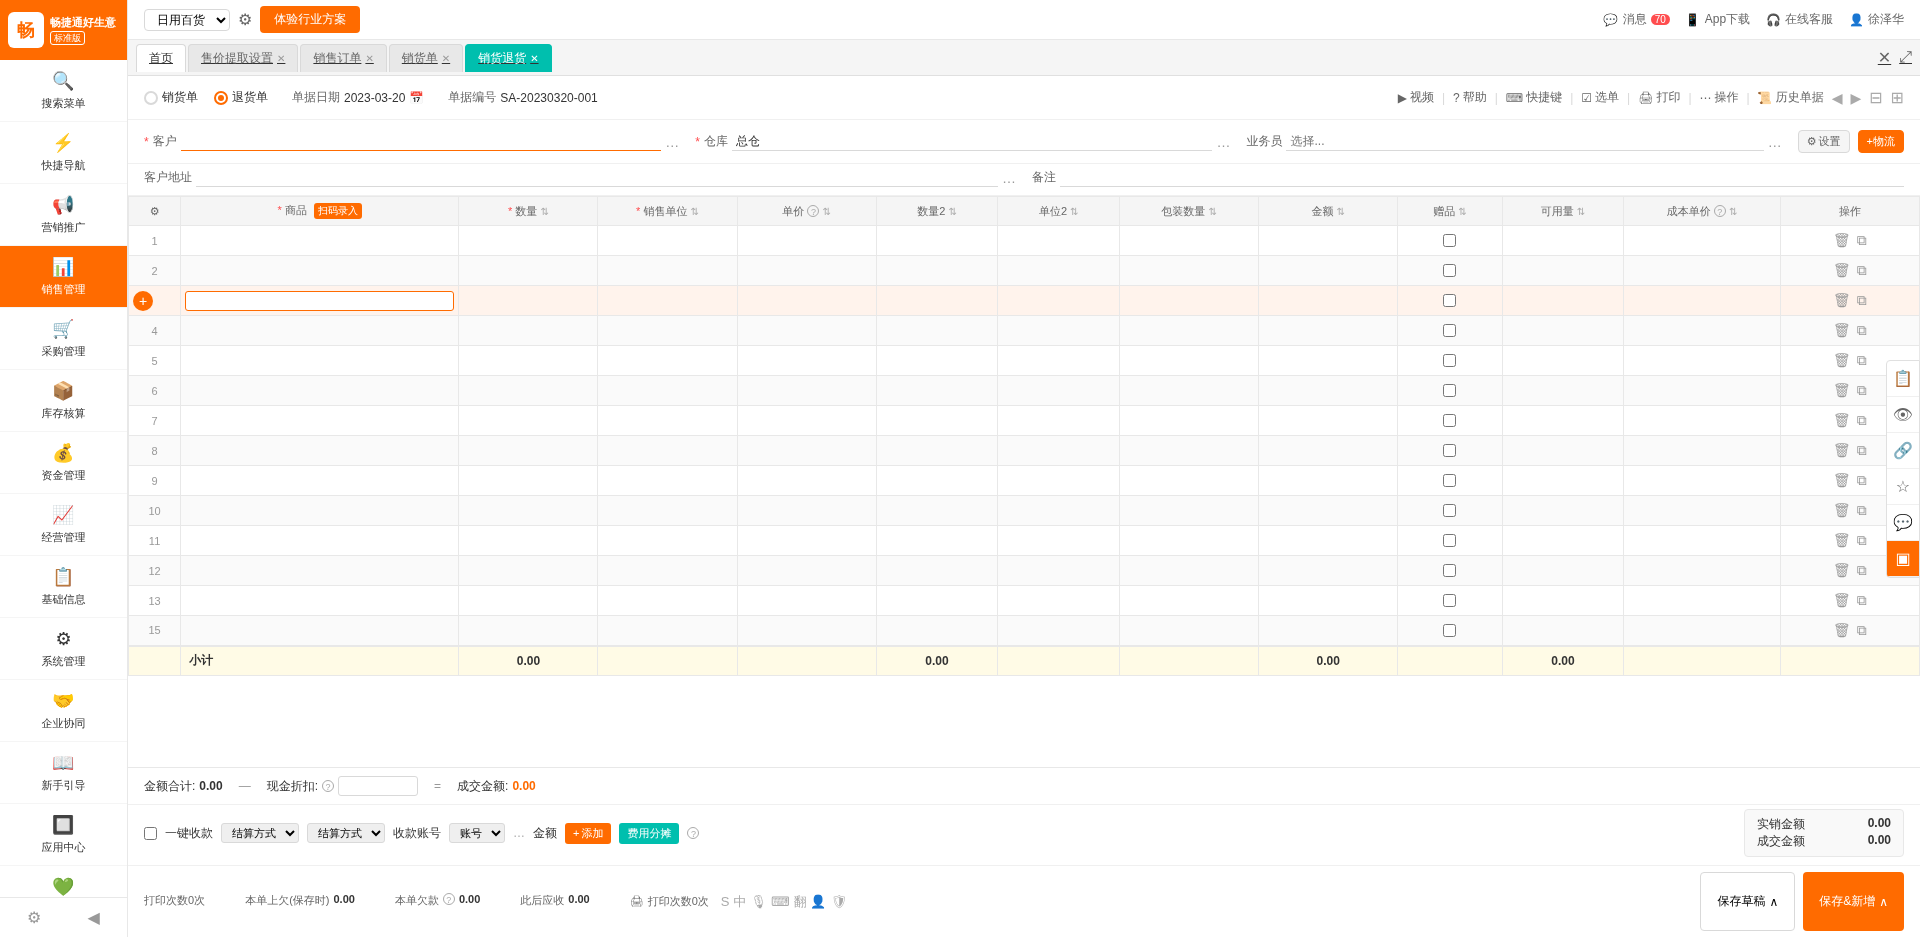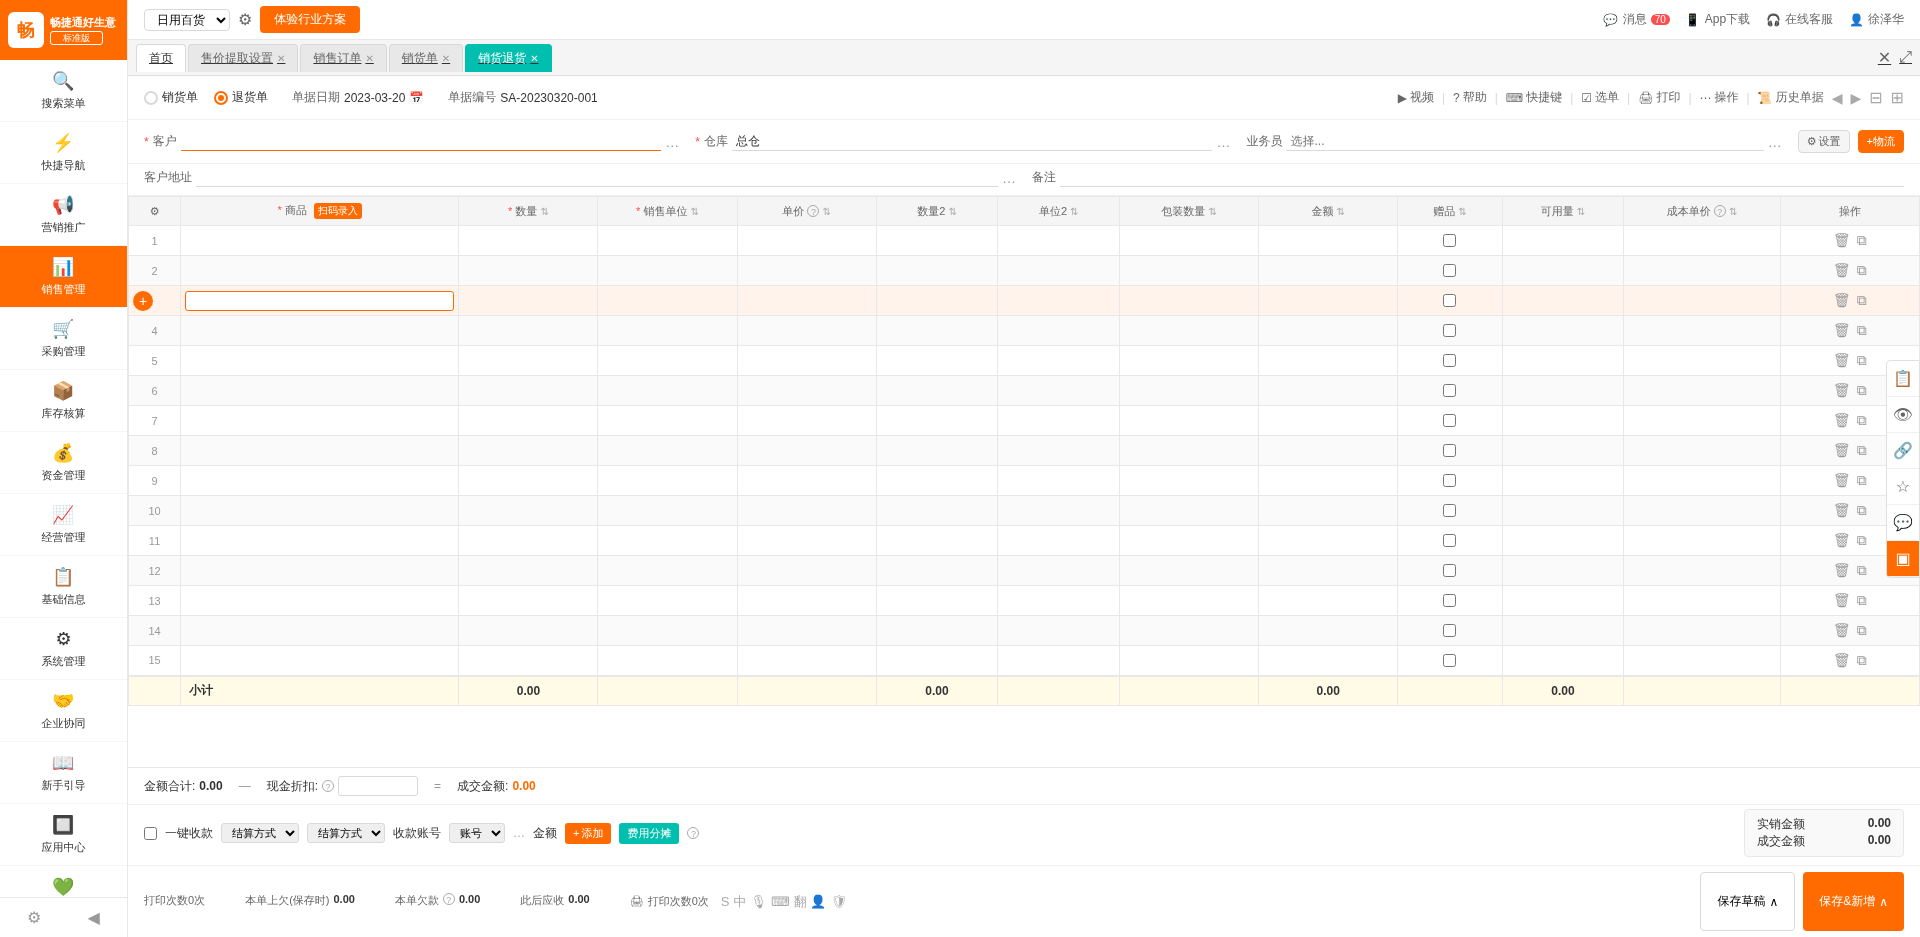--- a/index.html
+++ b/index.html
@@ -2,21 +2,21 @@
 <html><head>
   <meta charset="utf-8">
   <style>
     * { margin: 0; padding: 0; box-sizing: border-box; }
     body { font-family: 'Microsoft YaHei', Arial, sans-serif; font-size: 12px; background: #f0f2f5; color: #333; width: 1920px; height: 937px; overflow: hidden; display: flex; }
 
     
     .sidebar { width: 128px; background: #fff; display: flex; flex-direction: column; border-right: 1px solid #e8e8e8; flex-shrink: 0; }
     .sidebar-logo { background: #ff6b00; padding: 12px 8px; display: flex; align-items: center; gap: 6px; }
     .sidebar-logo-icon { width: 36px; height: 36px; background: #fff; border-radius: 6px; display: flex; align-items: center; justify-content: center; color: #ff6b00; font-size: 18px; font-weight: bold; }
-    .sidebar-logo-badge { background: #ff6b00; color: #fff; font-size: 9px; border: 1px solid #fff; border-radius: 3px; padding: 1px 12px; }
+    .sidebar-logo-badge { background: #ff6b00; color: #fff; font-size: 9px; border: 1px solid #fff; border-radius: 3px; padding: 1px 3px; }
     .sidebar-nav { flex: 1; overflow-y: auto; }
     .sidebar-item { display: flex; flex-direction: column; align-items: center; padding: 10px 4px; cursor: pointer; border-bottom: 1px solid #f5f5f5; gap: 4px; }
     .sidebar-item.active { background: #ff6b00; color: #fff; }
     .sidebar-item .icon { font-size: 18px; }
     .sidebar-item .label { font-size: 11px; text-align: center; }
     .sidebar-item.active .label { color: #fff; }
     .sidebar-bottom { display: flex; justify-content: space-around; padding: 10px 4px; border-top: 1px solid #e8e8e8; }
     .sidebar-bottom-btn { cursor: pointer; color: #999; font-size: 16px; }
 
     
@@ -693,44 +693,20 @@
               <td></td>
               <td></td>
               <td>
       <div class="ops-btns">
         <span class="op-btn">🗑</span>
         <span class="op-btn">⧉</span>
       </div>
     </td>
             </tr>
             <tr>
-              <td><span class="row-num">14</span></td>
-              <td><input type="text" style="width: 100%; border: none; background: transparent; font-size: 12px;"></td>
-              <td></td>
-              <td></td>
-              <td></td>
-              <td></td>
-              <td></td>
-              <td></td>
-              <td></td>
-              <td>
-                <div class="checkbox-cell">
-                  <input type="checkbox" style="">
-                </div>
-              </td>
-              <td></td>
-              <td></td>
-              <td>
-      <div class="ops-btns">
-        <span class="op-btn">🗑</span>
-        <span class="op-btn">⧉</span>
-      </div>
-    </td>
-            </tr>
-            <tr>
               <td><span class="row-num">15</span></td>
               <td><input type="text" style="width: 100%; border: none; background: transparent; font-size: 12px;"></td>
               <td></td>
               <td></td>
               <td></td>
               <td></td>
               <td></td>
               <td></td>
               <td></td>
               <td>

